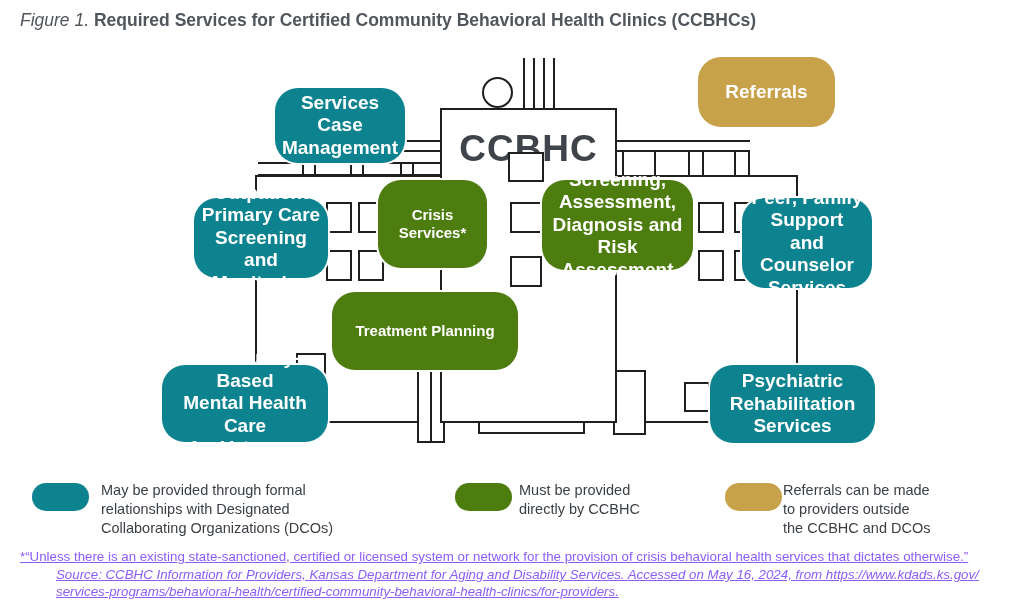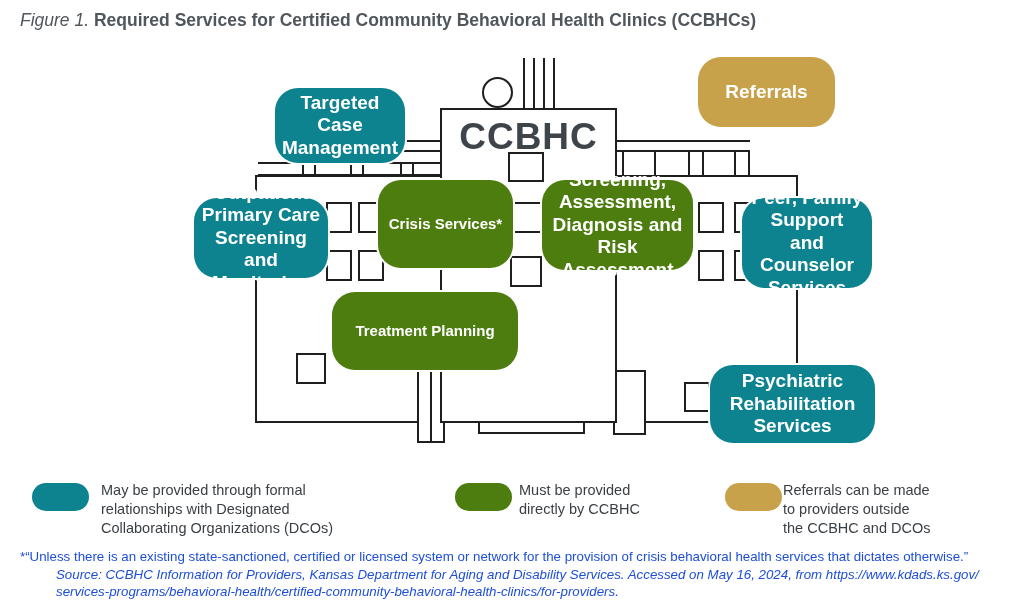--- a/index.html
+++ b/index.html
@@ -21,21 +21,21 @@
   .svc{display:flex;align-items:center;justify-content:center;text-align:center;
        color:#fff;font-weight:700;font-size:19px;line-height:1.18;border-radius:23px;
        white-space:pre-line;box-shadow:0 0 0 2px #ffffff;padding:4px;}
   .c-dco{background:#0e8390;}
   .c-ccbhc{background:#4d7c0f;}
   .c-ref{background:#c8a14b;}
   
   .pill{width:57px;height:28px;border-radius:14px;}
   .legend-text{font-size:14.5px;line-height:1.3;color:#3a3f44;white-space:pre-line;}
   
-  .note{font-size:13.3px;color:#1d4ed8;line-height:1.3;}
+  .note{font-size:13.3px;color:#8b5cf6;line-height:1.3;text-decoration:underline;}
   .src{font-style:italic;white-space:pre-line;margin-left:36px;}
 </style>
 </head>
 <body>
 
 <div class="fig">
 
   <div class="abs title">
     <span class="fig-label">Figure 1.</span><span class="fig-text"> Required Services for Certified Community Behavioral Health Clinics (CCBHCs)</span>
   </div>
@@ -77,43 +77,46 @@
   <div class="abs window" style="left:490px;top:372px;width:83px;height:50px;"></div>
   <div class="abs window" style="left:613px;top:370px;width:33px;height:65px;"></div>
 
   <div class="abs ln" style="left:523px;top:58px;width:2px;height:52px;"></div>
   <div class="abs ln" style="left:533px;top:58px;width:2px;height:52px;"></div>
   <div class="abs ln" style="left:543px;top:58px;width:2px;height:52px;"></div>
   <div class="abs ln" style="left:553px;top:58px;width:2px;height:52px;"></div>
   <div class="abs circle" style="left:482px;top:77px;width:31px;height:31px;"></div>
 
   <div class="abs outline" style="left:440px;top:108px;width:177px;height:315px;">
-    <div class="tower-sign" style="margin-top:6px;">CCBHC</div>
+    <div class="tower-sign" style="margin-top:18px;">CCBHC</div>
   </div>
   <div class="abs window" style="left:508px;top:152px;width:36px;height:30px;"></div>
   <div class="abs window" style="left:510px;top:202px;width:32px;height:31px;"></div>
   <div class="abs window" style="left:510px;top:256px;width:32px;height:31px;"></div>
 
-  <div class="abs svc c-dco" style="left:275px;top:88px;width:130px;height:75px;">Targeted Case
+  <div class="abs svc c-dco" style="left:275px;top:88px;width:130px;height:75px;">Services Case
 Management</div>
   <div class="abs svc c-ref" style="left:698px;top:57px;width:137px;height:70px;">Referrals</div>
-  <div class="abs svc c-ccbhc" style="left:378px;top:180px;width:135px;height:88px;font-size:15px;">Crisis Services*</div>
+  <div class="abs svc c-ccbhc" style="left:378px;top:180px;width:109px;height:88px;font-size:15px;">Crisis Services*</div>
   <div class="abs svc c-ccbhc" style="left:542px;top:180px;width:151px;height:90px;">Screening,
 Assessment,
 Diagnosis and Risk
 Assessment</div>
   <div class="abs svc c-dco" style="left:194px;top:198px;width:134px;height:80px;">Outpatient
 Primary Care
 Screening and
 Monitoring</div>
   <div class="abs svc c-dco" style="left:742px;top:198px;width:130px;height:90px;">Peer, Family
 Support
 and Counselor
 Services</div>
   <div class="abs svc c-ccbhc" style="left:332px;top:292px;width:186px;height:78px;font-size:15px;">Treatment Planning</div>
+  <div class="abs svc c-dco" style="left:162px;top:365px;width:166px;height:77px;">Community-Based
+Mental Health Care
+for Veterans</div>
   <div class="abs svc c-dco" style="left:710px;top:365px;width:165px;height:78px;">Psychiatric
 Rehabilitation
 Services</div>
 
   <div class="abs pill c-dco" style="left:32px;top:483px;"></div>
   <div class="abs legend-text" style="left:101px;top:481px;">May be provided through formal
 relationships with Designated
 Collaborating Organizations (DCOs)</div>
 
   <div class="abs pill c-ccbhc" style="left:455px;top:483px;"></div>

